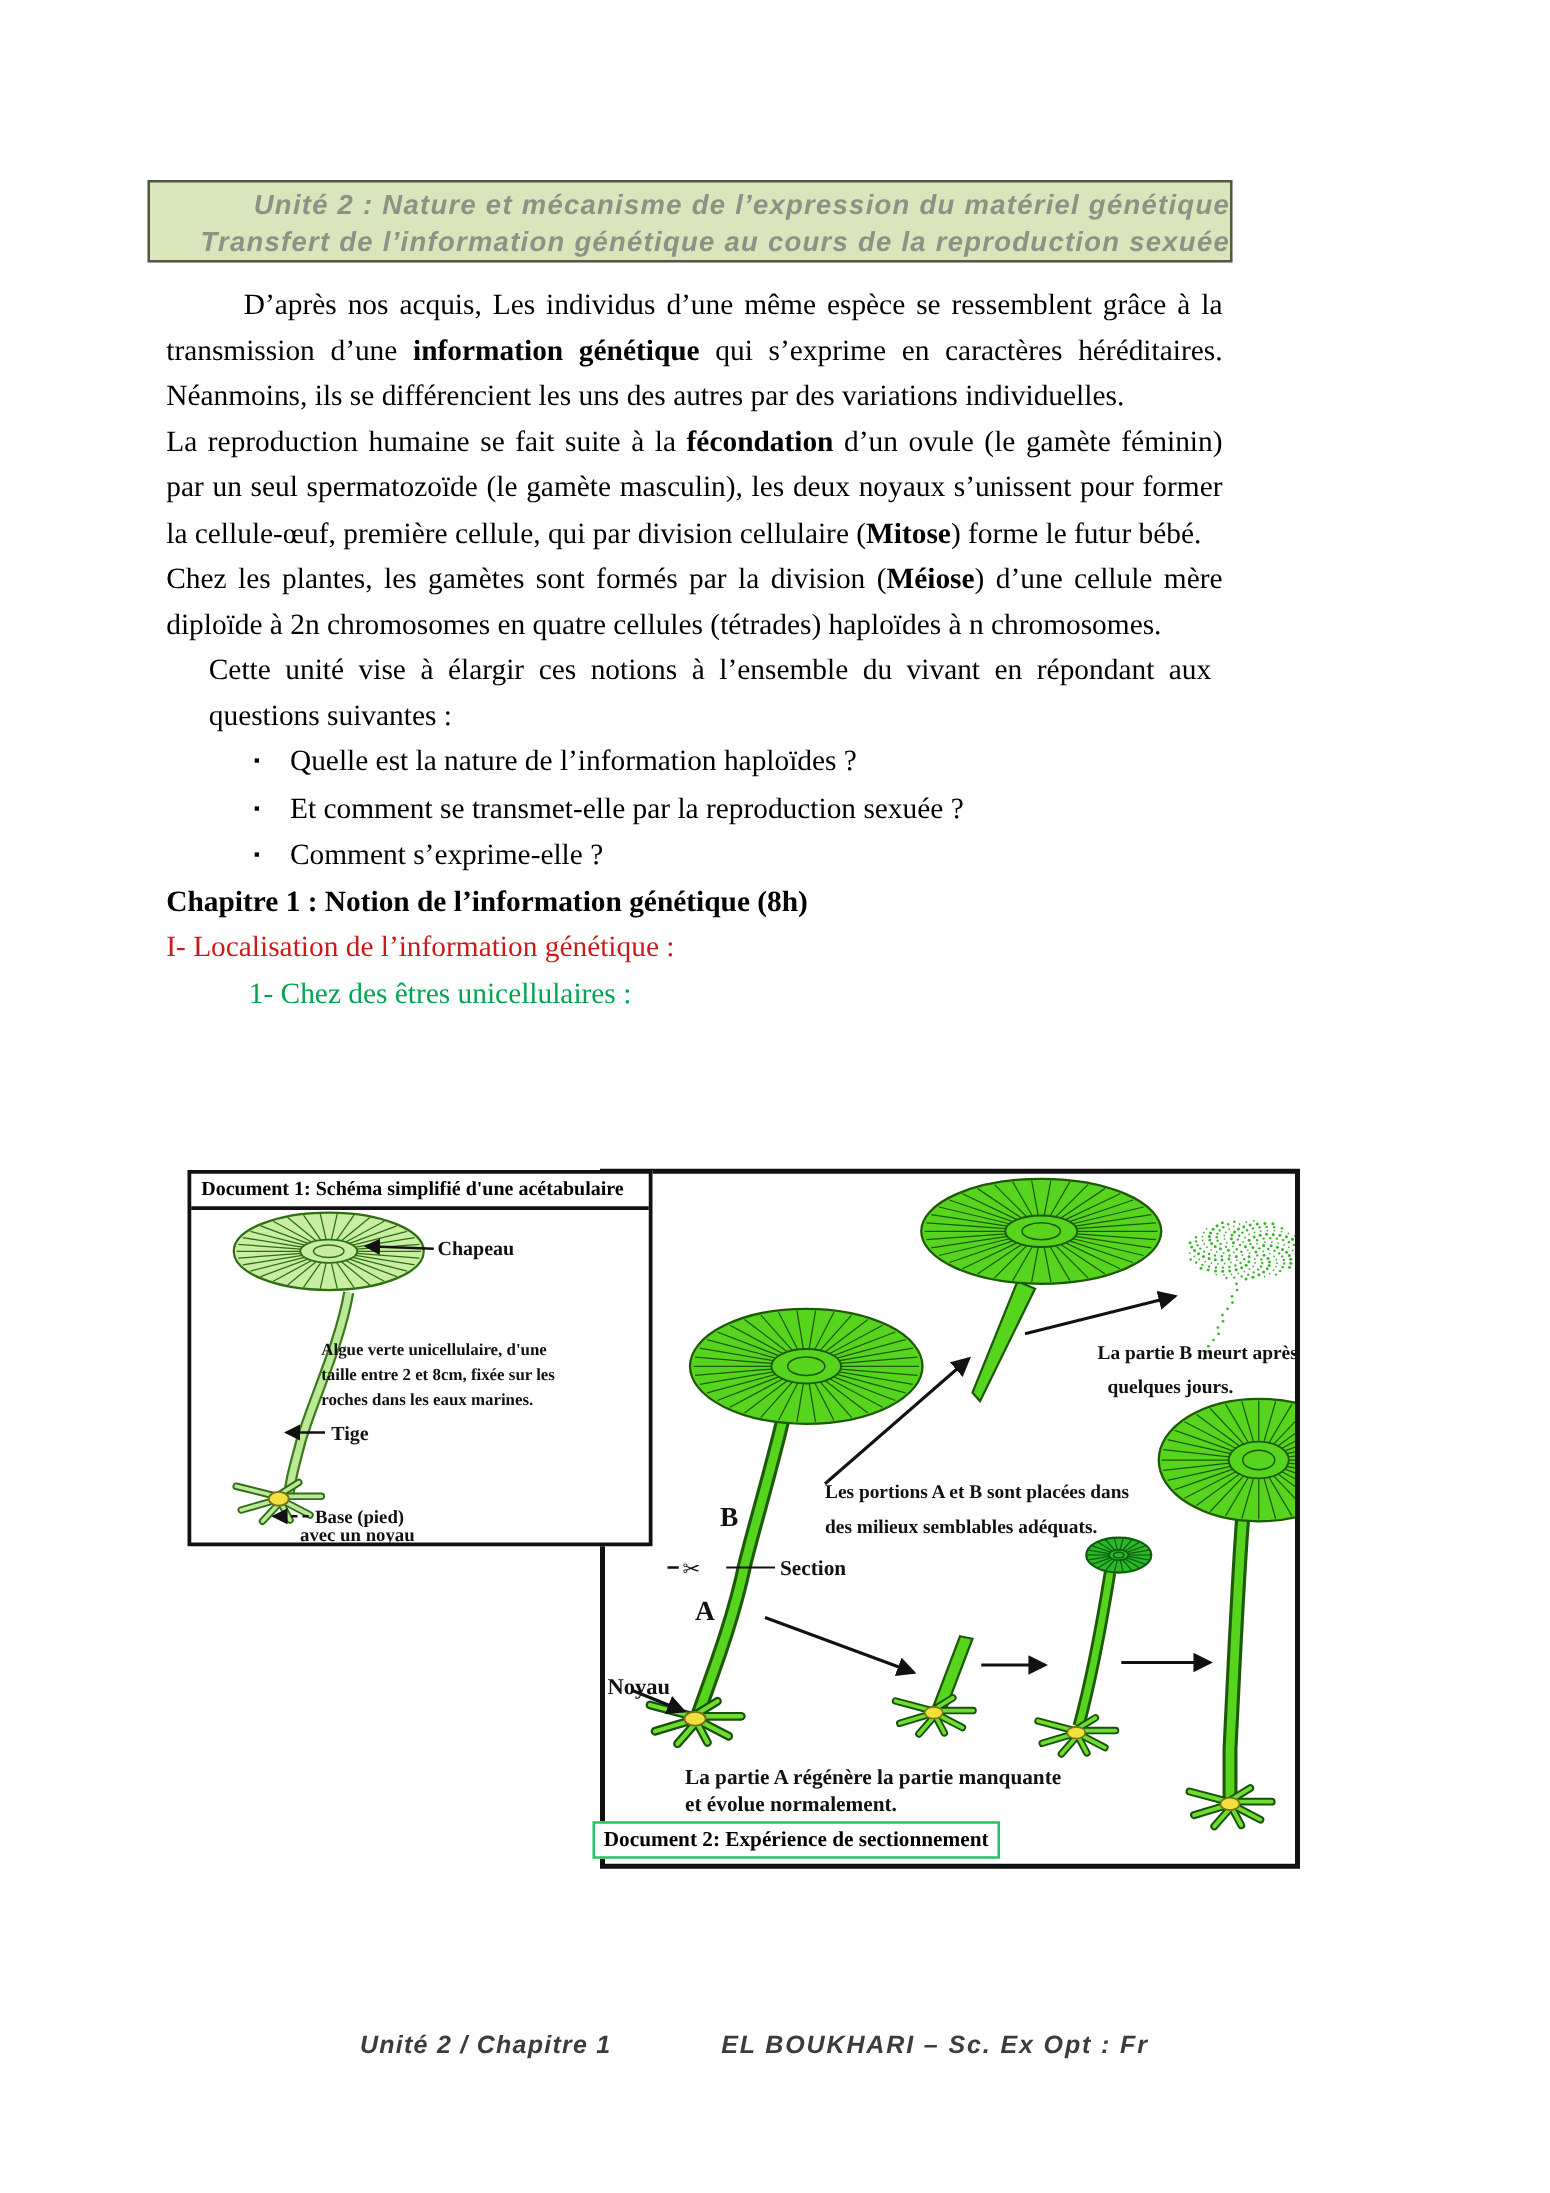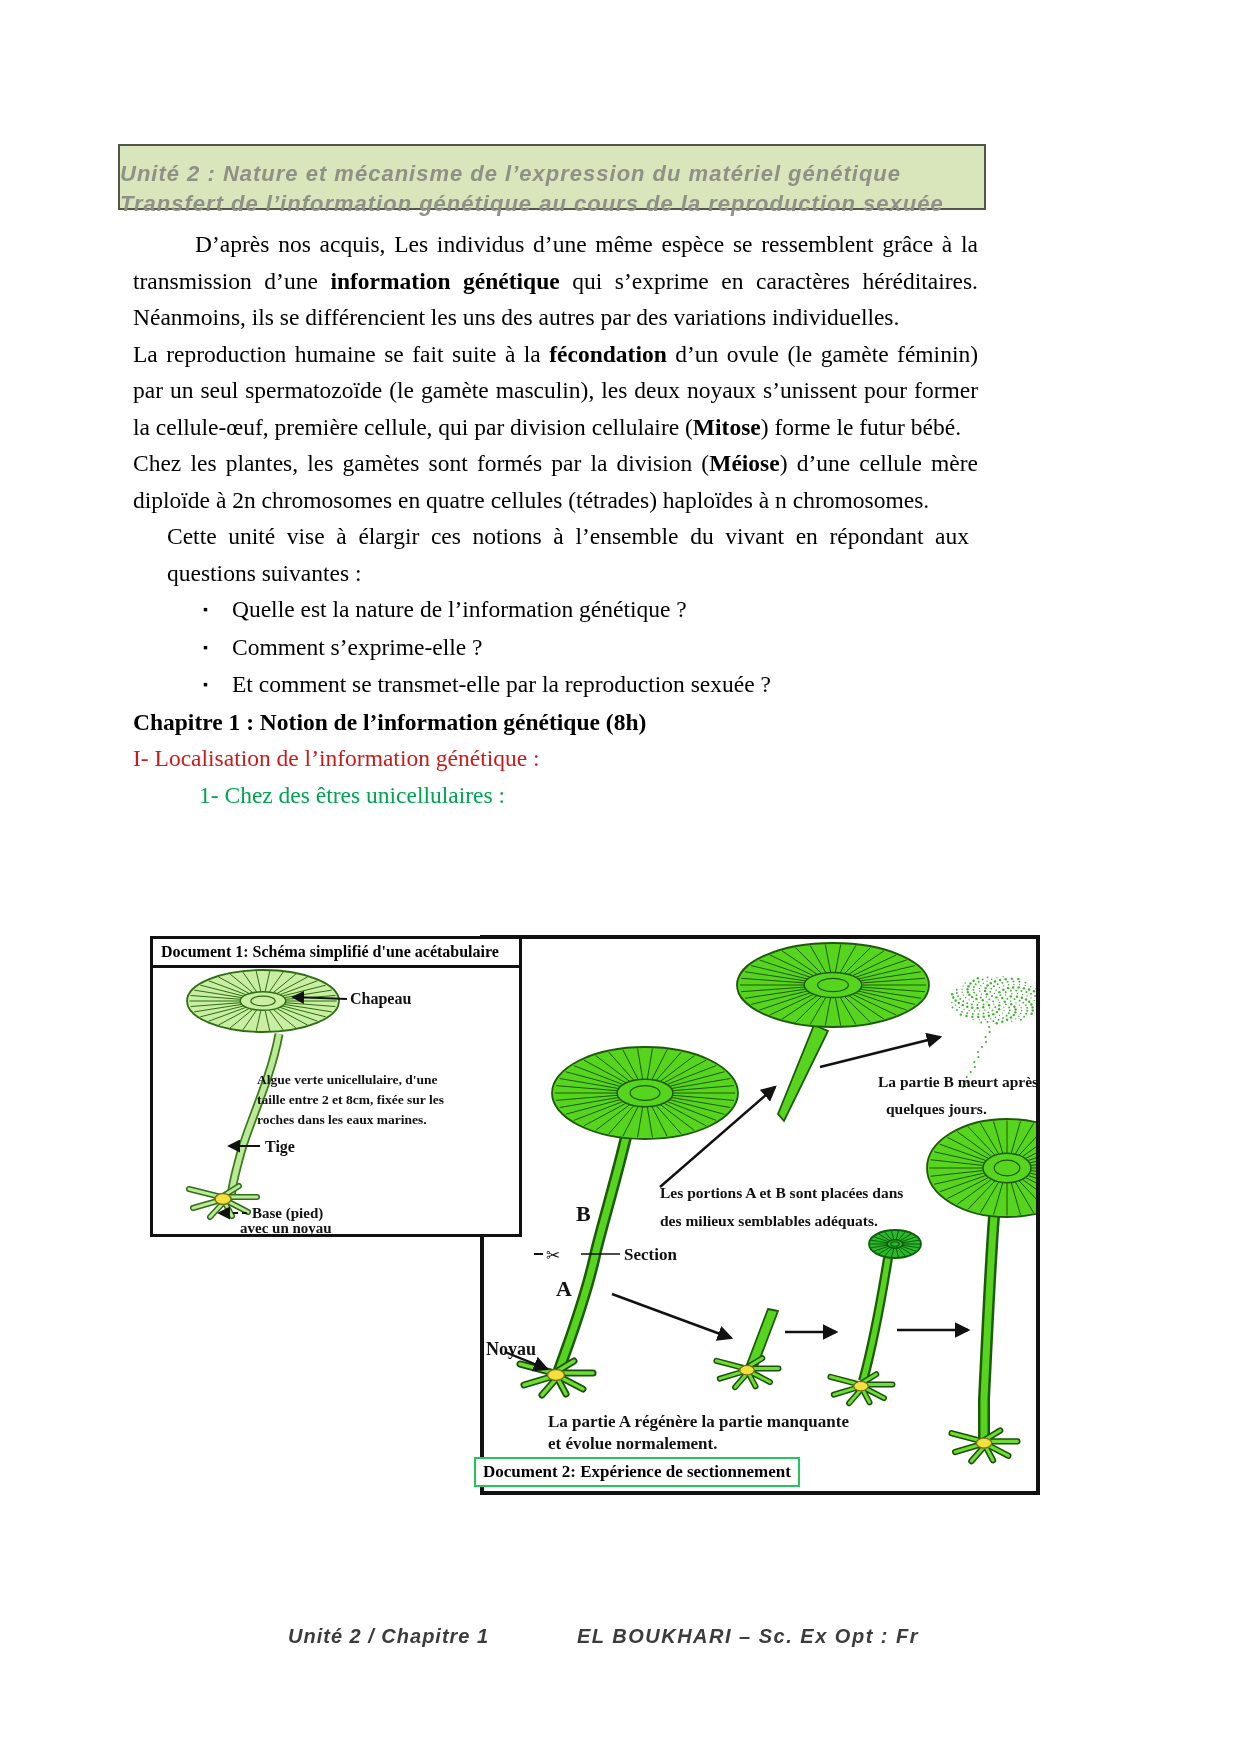--- a/index.html
+++ b/index.html
@@ -1,21 +1,21 @@
 <!DOCTYPE html>
 <html><head>
 <meta charset="utf-8">
 <style>
   html,body{margin:0;padding:0;background:#fff;}
   .page{position:relative;width:1240px;height:1754px;background:#fff;overflow:hidden;
         font-family:"Liberation Serif",serif;}
   
   .hdr{position:absolute;left:118px;top:144px;width:868px;height:66px;
        background:#d9e5bb;border:2px solid #55554a;box-sizing:border-box;
-       text-align:left;padding-top:13px;}
+       text-align:right;padding-top:3px;}
   .hdr div{font:italic bold 22px/30px "Liberation Sans",sans-serif;color:#8e9186;letter-spacing:1px;}
   
   .textblock{position:absolute;left:133px;top:226px;width:845px;
              font:23.5px/36.5px "Liberation Serif",serif;color:#000;text-align:justify;}
   .p1{text-indent:62px;}
   .p-cette{margin-left:34px;width:802px;}
   .bullet{margin-left:70px;}
   .sq{font-size:14px;vertical-align:3px;margin-right:24px;}
   .chapter{font-weight:bold;}
   .chapter .norm{font-weight:bold;}
@@ -45,23 +45,23 @@
   <div class="hdr">
     <div>Unité 2 : Nature et mécanisme de l’expression du matériel génétique</div>
     <div>Transfert de l’information génétique au cours de la reproduction sexuée</div>
   </div>
 
   <div class="textblock">
     <div class="p1"><span>D’après nos acquis, Les individus d’une même espèce se ressemblent grâce à la transmission d’une </span><b>information génétique</b><span> qui s’exprime en caractères héréditaires. Néanmoins, ils se différencient les uns des autres par des variations individuelles.</span></div>
     <div><span>La reproduction humaine se fait suite à la </span><b>fécondation</b><span> d’un ovule (le gamète féminin) par un seul spermatozoïde (le gamète masculin), les deux noyaux s’unissent pour former la cellule-œuf, première cellule, qui par division cellulaire (</span><b>Mitose</b><span>) forme le futur bébé.</span></div>
     <div><span>Chez les plantes, les gamètes sont formés par la division (</span><b>Méiose</b><span>) d’une cellule mère diploïde à 2n chromosomes en quatre cellules (tétrades) haploïdes à n chromosomes.</span></div>
     <div class="p-cette">Cette unité vise à élargir ces notions à l’ensemble du vivant en répondant aux questions suivantes :</div>
-    <div class="bullet"><span class="sq">▪</span><span>Quelle est la nature de l’information génétique ?</span></div>
+    <div class="bullet"><span class="sq">▪</span><span>Quelle est la nature de l’information haploïdes ?</span></div>
+    <div class="bullet"><span class="sq">▪</span><span>Et comment se transmet-elle par la reproduction sexuée ?</span></div>
     <div class="bullet"><span class="sq">▪</span><span>Comment s’exprime-elle ?</span></div>
-    <div class="bullet"><span class="sq">▪</span><span>Et comment se transmet-elle par la reproduction sexuée ?</span></div>
     <div class="chapter"><span>Chapitre 1 : Notion de l’information génétique</span><span class="norm"> (8h)</span></div>
     <div class="red">I- Localisation de l’information génétique :</div>
     <div class="green">1- Chez des êtres unicellulaires :</div>
   </div>
 
   <div class="doc2fig">
     <svg width="552" height="552" viewBox="0 0 552 552">
       <defs>
         <marker id="ah2" viewBox="0 0 10 10" refX="8.5" refY="5" markerWidth="6.5" markerHeight="6.5" orient="auto-start-reverse">
           <path d="M0,0 L10,5 L0,10 z" fill="#111"></path>

